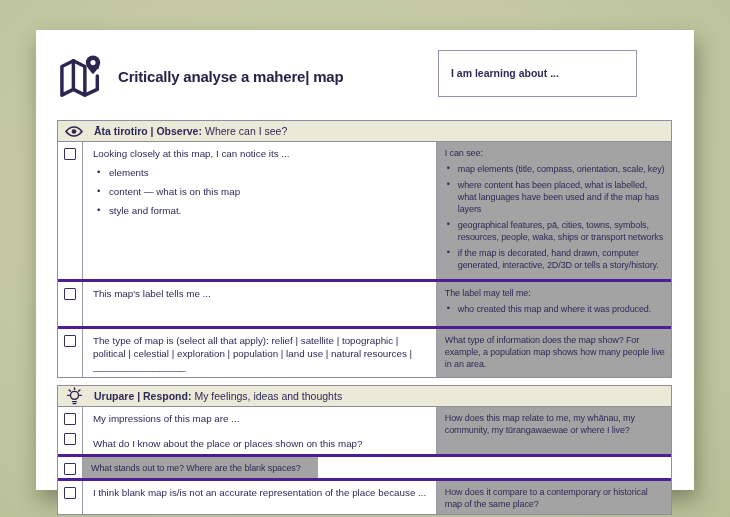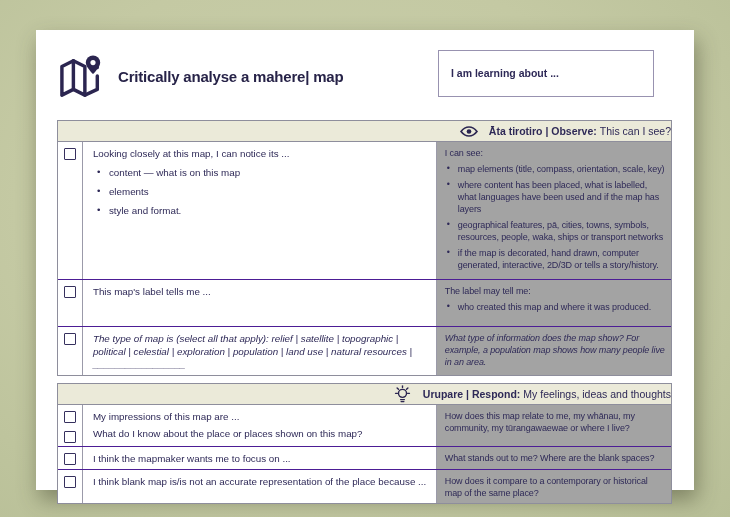--- a/index.html
+++ b/index.html
@@ -17,59 +17,59 @@
   .paper {
     position:absolute; left:36px; top:30px; width:658px; height:460px;
     background:#ffffff;
     box-shadow: 3px 10px 20px rgba(55,58,35,0.45);
   }
   .header { position:relative; height:90px; }
   .brand { position:absolute; left:22px; top:24px; display:flex; align-items:center;text-align:center; }
   .map-ic { width:48px; height:44px; display:inline-block; }
   .page-title { font-size:15px; font-weight:bold; color:#272348; margin-left:12px; letter-spacing:-0.2px; }
   .learning-box {
-    position:absolute; left:402px; top:20px; width:216px; height:47px;
+    position:absolute; left:402px; top:20px; width:199px; height:47px;
     border:1.4px solid #9892b0; background:#fff; padding:12px 12px;
   }
   .learning-box span { font-size:10.5px; font-weight:bold; color:#2e2957; }
 
   .content { position:absolute; left:21px; top:90px; width:615px; }
   .section { border:1px solid #8e8e9c; background:#fff; }
   .section + .section { margin-top:7px; }
   .section-bar {
     height:21px; background:#ebead9; display:flex; align-items:center;
-    border-bottom:1px solid #8e8e9c; padding-left:7px;justify-content:flex-end;
+    border-bottom:1px solid #8e8e9c; padding-left:7px;
   }
   .bar-icon { width:18px; height:18px; display:flex; align-items:center; justify-content:center; }
   .bar-bold { font-size:10.5px; font-weight:bold; margin-left:11px; }
   .bar-rest { font-size:10.5px; margin-left:3px; }
 
   .trow { display:flex; align-items:stretch; }
-  .trow + .trow { border-top:1px solid #4c1d95; }
+  .trow + .trow { border-top:3px solid #4c1d95; }
   .cb-cell { width:25px; border-right:1px solid #9b9aa9; display:flex; flex-direction:column; align-items:center; }
   .checkbox {
     width:12px; height:12px; border:1.3px solid #36305e; background:#fff;
     border-radius:1px; margin-top:6px; flex:none; cursor:pointer;
   }
   .checkbox + .checkbox { margin-top:8px; }
   .left-cell { width:355px; border-right:1px solid #9b9aa9; padding:5px 6px 4px 10px; font-size:9.8px; line-height:13px; }
   .right-cell { width:235px; background:#a3a3a3; padding:5px 4px 4px 8px; font-size:9px; line-height:12px; letter-spacing:-0.1px; }
   .intro-line { margin-bottom:4px; }
-  .gap-line { margin-top:4px; }
+  .gap-line { margin-top:12px; }
   ul.blist { list-style:none; margin-top:6px; }
   ul.blist li { position:relative; padding-left:16px; margin-bottom:6px; }
   ul.blist li::before { content:"•"; position:absolute; left:4px; top:-1px; color:#2e2957; }
   .right-cell ul.blist { margin-top:0; }
   .right-cell ul.blist li { padding-left:13px; margin-bottom:4px; }
   .right-cell ul.blist li::before { left:2px; }
 
   
   .r-s1r1 { min-height:114px; }
   .r-s1r2 { min-height:47px; }
-  .r-s1r3 { min-height:46px;font-style:italic; }
+  .r-s1r3 { min-height:46px; }
   .r-s2r1 { min-height:41px; }
   .r-s2r2 { min-height:23px; }
   .r-s2r3 { min-height:30px; }
 </style>
 </head>
 <body>
 
 <div class="stage">
   <div class="paper">
 
@@ -98,32 +98,32 @@
 
       <div class="section">
         <div class="section-bar">
           <span class="bar-icon">
             <svg viewBox="0 0 26 16" width="19" height="13">
               <path d="M13 1.5 C7 1.5 3 6 1.5 8 C3 10 7 14.5 13 14.5 C19 14.5 23 10 24.5 8 C23 6 19 1.5 13 1.5 Z" fill="none" stroke="#2b2550" stroke-width="2.4"></path>
               <circle cx="13" cy="8" r="3.4" fill="#2b2550"></circle>
             </svg>
           </span>
           <span class="bar-bold">Āta tirotiro | Observe:</span>
-          <span class="bar-rest">This can I see?</span>
+          <span class="bar-rest">Where can I see?</span>
         </div>
 
         <div class="trow r-s1r1">
           <div class="cb-cell">
             <span class="checkbox"></span>
           </div>
           <div class="left-cell">
             <div class="intro-line">Looking closely at this map, I can notice its ...</div>
             <ul class="blist">
+              <li>elements</li>
               <li>content — what is on this map</li>
-              <li>elements</li>
               <li>style and format.</li>
             </ul>
           </div>
           <div class="right-cell">
             <div class="intro-line">I can see:</div>
             <ul class="blist">
               <li>map elements (title, compass, orientation, scale, key)</li>
               <li>where content has been placed, what is labelled, what languages have been used and if the map has layers</li>
               <li>geographical features, pā, cities, towns, symbols, resources, people, waka, ships or transport networks</li>
               <li>if the map is decorated, hand drawn, computer generated, interactive, 2D/3D or tells a story/history.</li>
@@ -190,23 +190,20 @@
           </div>
           <div class="right-cell">
             <div>How does this map relate to me, my whānau, my community, my tūrangawaewae or where I live?</div>
           </div>
         </div>
 
         <div class="trow r-s2r2">
           <div class="cb-cell">
             <span class="checkbox"></span>
           </div>
-          <div class="left-cell">
-            <div>I think the mapmaker wants me to focus on ...</div>
-          </div>
           <div class="right-cell">
             <div>What stands out to me? Where are the blank spaces?</div>
           </div>
         </div>
 
         <div class="trow r-s2r3">
           <div class="cb-cell">
             <span class="checkbox"></span>
           </div>
           <div class="left-cell">

